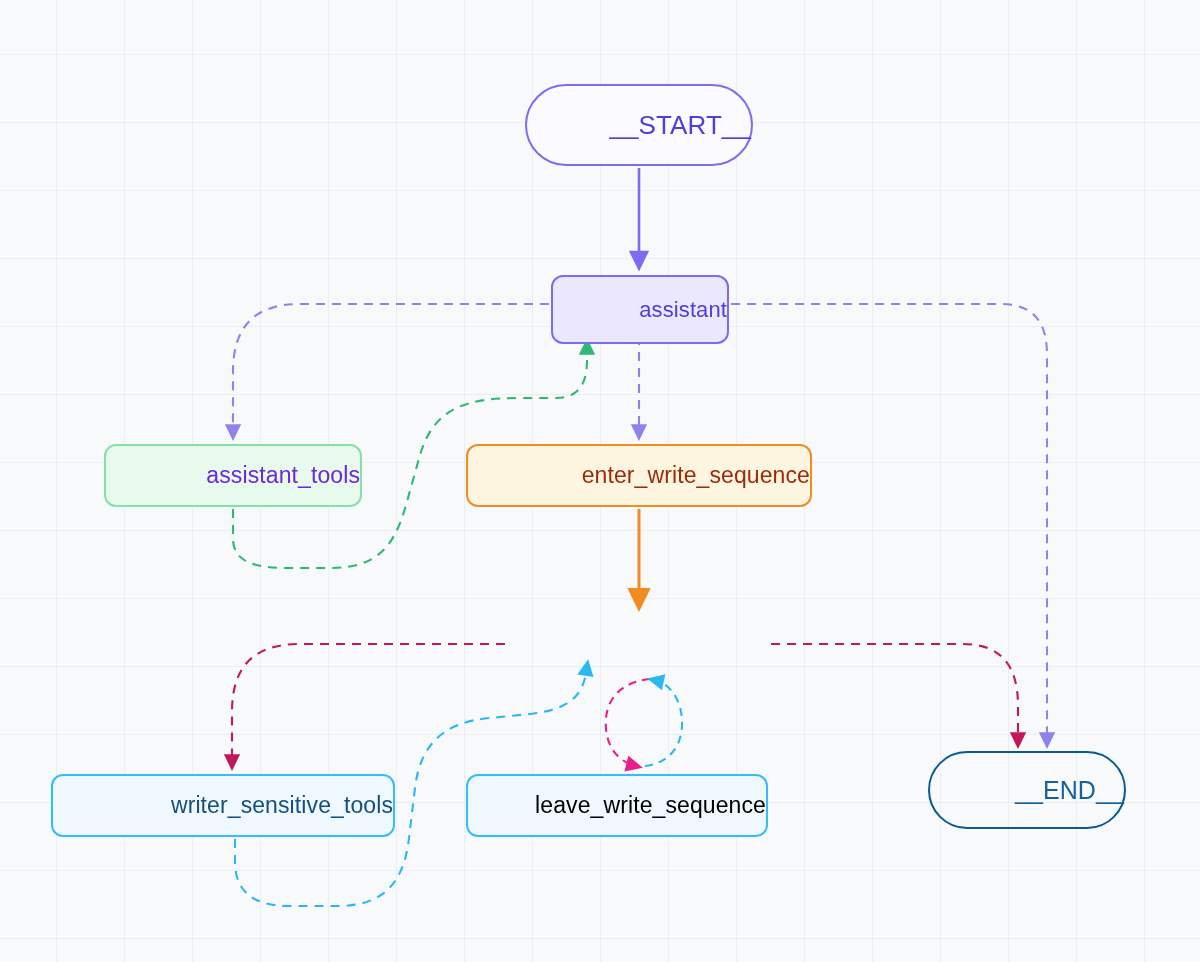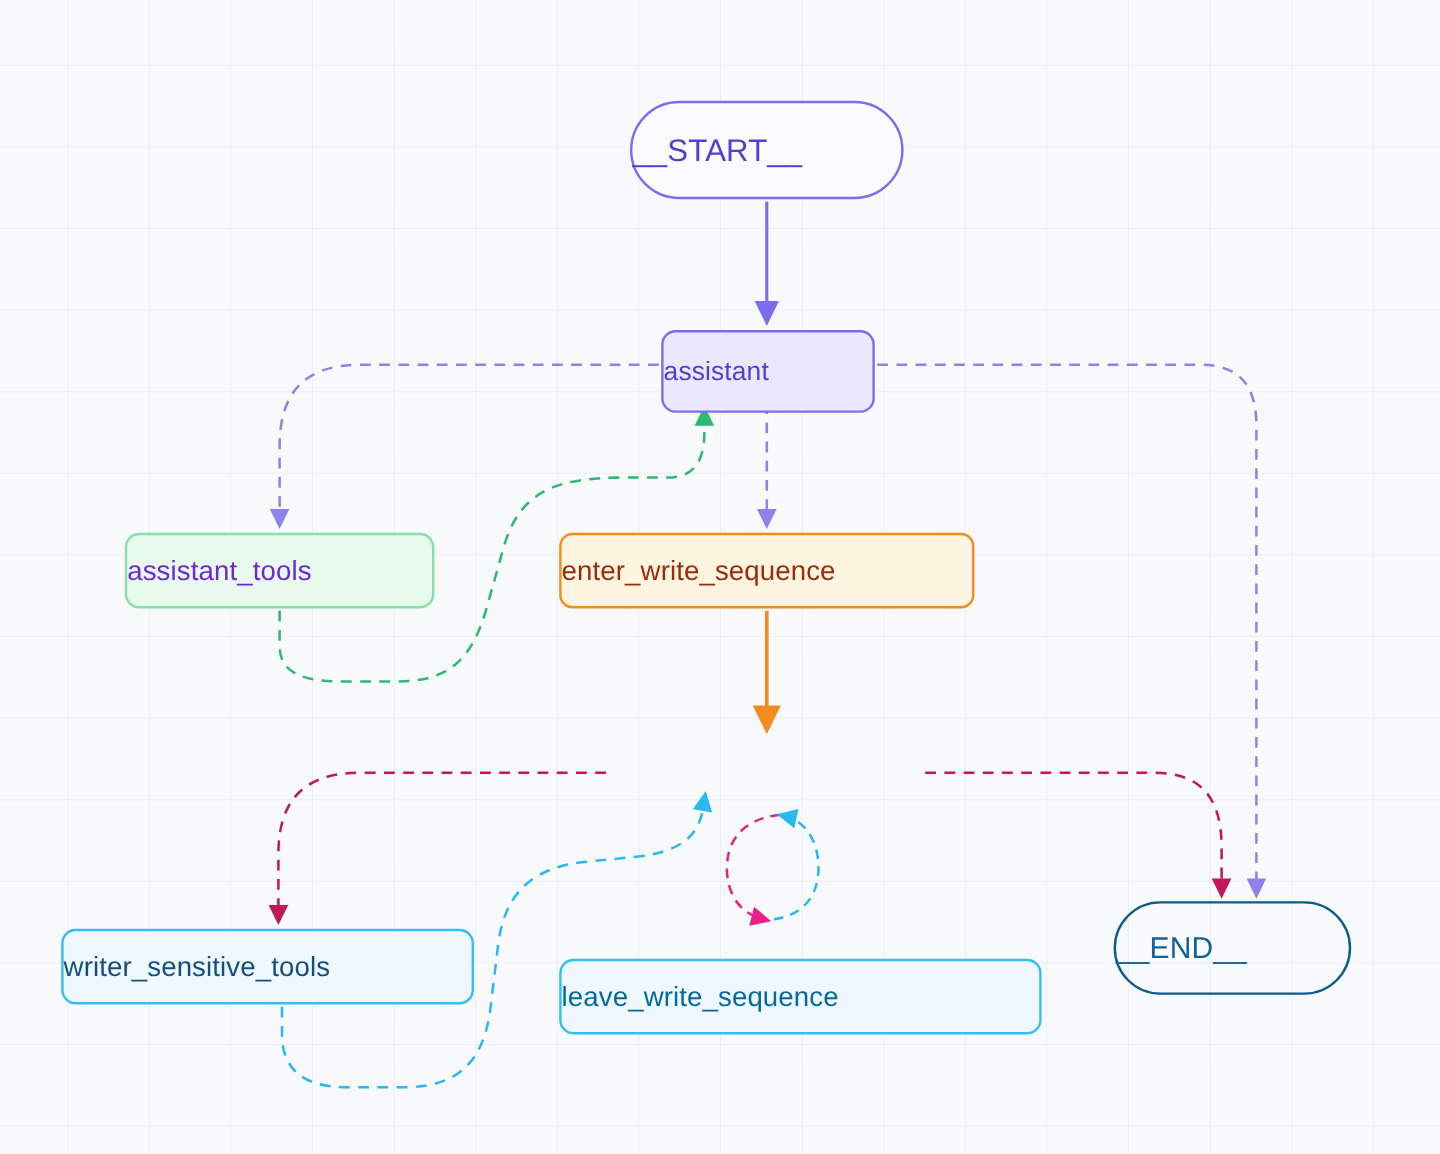--- a/index.html
+++ b/index.html
@@ -28,21 +28,21 @@
     left: 0; top: 0;
     width: 1200px;
     height: 962px;
     pointer-events: none;
   }
   .node {
     position: absolute;
     box-sizing: border-box;
     display: flex;
     align-items: center;
-    justify-content: flex-start;
+    justify-content: flex-end;
     white-space: nowrap;
     letter-spacing: 0.1px;
   }
   .node-label {
     display: block;
     line-height: 1;
   }
 
   
   .pill {
@@ -85,44 +85,42 @@
     background: #e8f9ee;
     color: #6d28d9;
     font-size: 23px;
   }
   .n-enter-write {
     left: 466px; top: 444px; width: 346px; height: 63px;
     border-color: #f28c1e;
     background: #fdf5e0;
     color: #9c2b09;
     font-size: 23px;
-    border-radius: 11px;
   }
   .n-write-assistant {
     left: 507px; top: 614px; width: 262px; height: 63px;
     border-color: #f261b6;
     background: #fdeaf6;
     color: #ca1371;
     font-size: 23px;
   }
   .n-writer-sensitive {
     left: 35px; top: 774px; width: 344px; height: 63px;
     border-color: #35bdf5;
     background: #eff8fe;
     color: #124f80;
     font-size: 23px;
     margin-left: 16px;
   }
   .n-leave-write {
-    left: 466px; top: 774px; width: 402px; height: 63px;
+    left: 466px; top: 774px; width: 302px; height: 63px;
     border-color: #35bdf5;
     background: #eff8fe;
-    color: #0369a1;
-    font-size: 23px;
-    margin-top: 25px;
+    color: #000000;
+    font-size: 23px;
   }
 </style>
 </head>
 <body>
 
 <div id="canvas">
 
   <svg id="edges" viewBox="0 0 1200 962" xmlns="http://www.w3.org/2000/svg">
     <defs>
       <marker id="ah-purple" markerWidth="9" markerHeight="9" refX="5.2" refY="4.5" orient="auto">

